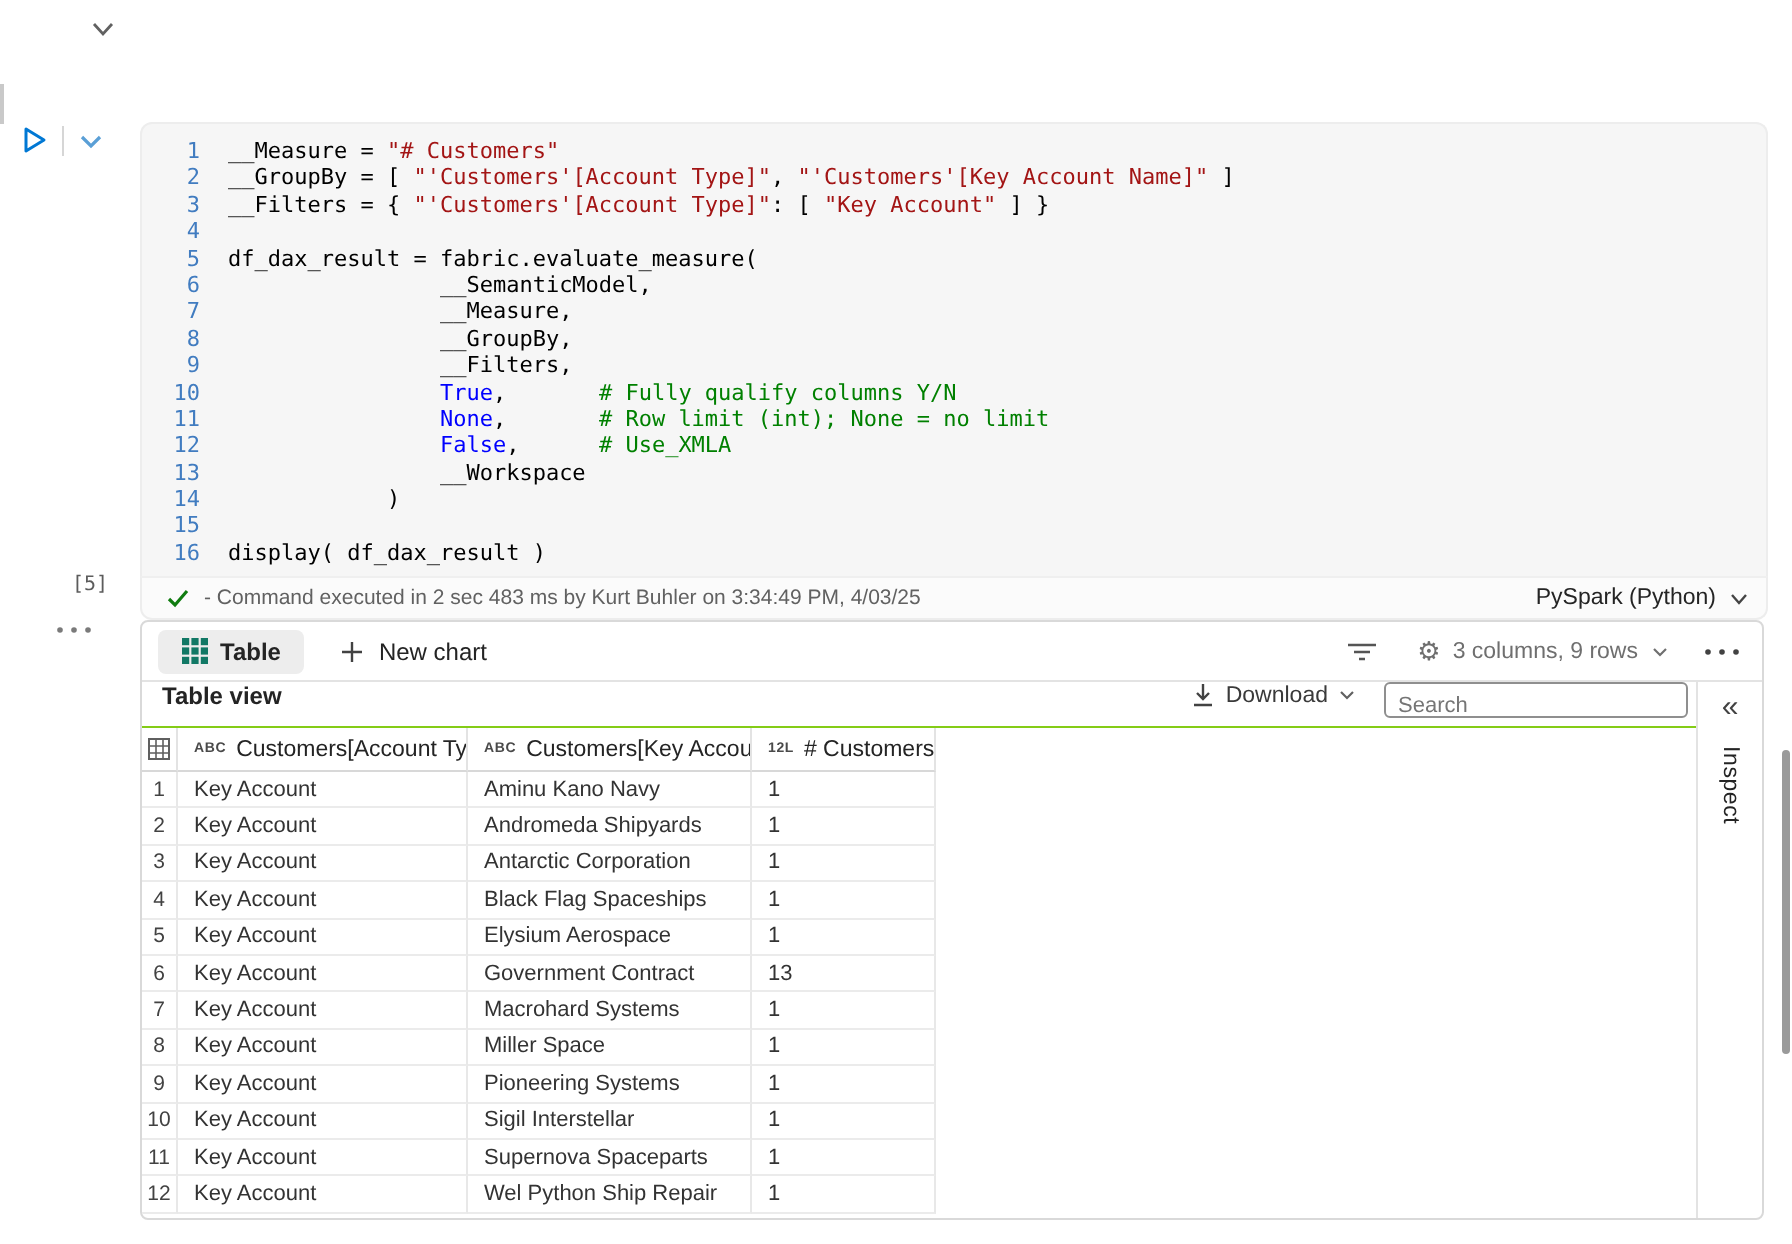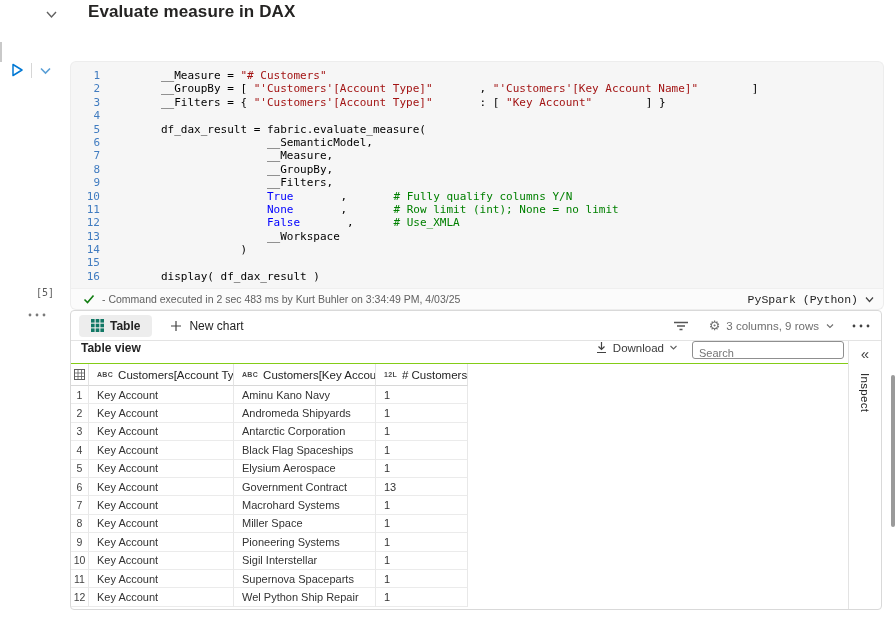--- a/index.html
+++ b/index.html
@@ -14,29 +14,29 @@
 
   
   .run-controls { position:absolute; left:9px; top:62px; display:flex; align-items:center; }
   .run-divider { width:1px; height:15px; background:#d6d6d6; margin:0 6px; }
 
   
   .cell { position:absolute; left:70px; top:61px; width:814px; }
   .code-area { background:#f6f6f6; border:1px solid #ededed; border-bottom:none; border-radius:6px 6px 0 0; padding:7px 0 5px 0; cursor:text; }
   .code-line { display:flex; height:13.4px; line-height:13.4px; font-family:"DejaVu Sans Mono", monospace; font-size:11px; white-space:pre; }
   .ln { flex:none; width:29px; text-align:right; padding-right:14px; color:#417cc0; box-sizing:content-box; }
-  .tok-p { color:#000000;margin-left:47px; }
+  .tok-p { color:#000000; }
   .tok-s { color:#a31515; }
   .tok-k { color:#0000ff; }
   .tok-c { color:#008000; }
 
   .status-row { height:22px; background:#fbfbfb; border:1px solid #ededed; border-top:1px solid #efefef; border-radius:0 0 6px 6px; display:flex; align-items:center; padding:0 8px 0 12px; }
   .status-text { font-size:10.5px; color:#616161; margin-left:7px; }
   .kernel { margin-left:auto; display:flex; align-items:center; gap:6px; cursor:pointer; }
-  .kernel-label { font-size:11.5px; color:#242424;font-family:Liberation Mono, monospace; }
+  .kernel-label { font-size:11.5px; color:#242424; }
 
   .exec-label { position:absolute; left:36px; top:287px; font-size:10px; color:#5c5c5c; font-family:"DejaVu Sans Mono", monospace; }
   .cell-dots { position:absolute; left:27px; top:312px; }
 
   
   .output { position:absolute; left:70px; top:310px; width:812px; height:300px; border:1px solid #d9d9d9; border-radius:4px; background:#fff; display:flex; flex-direction:column; overflow:hidden; }
   .toolbar { flex:none; height:30px; border-bottom:1px solid #e3e3e3; display:flex; align-items:center; padding:0 10px 0 8px; }
   .tab-table { display:flex; align-items:center; gap:6px; background:#ededed; border-radius:4px; height:22px; padding:0 12px; cursor:pointer; }
   .tab-table-label { font-size:12px; font-weight:700; color:#242424; }
   .new-chart { display:flex; align-items:center; gap:7px; margin-left:18px; cursor:pointer; }
@@ -75,21 +75,20 @@
 </style>
 </head>
 <body>
 
 <div class="page">
 
   <div class="title-row">
     <svg class="sec-chevron" width="15" height="15" viewBox="0 0 15 15">
         <polyline points="3,5 7.5,10 12,5" fill="none" stroke="#616161" stroke-width="1.4"></polyline>
       </svg>
-    <div class="page-title">Evaluate measure in DAX</div>
   </div>
   <div class="edge-bar"></div>
 
   <div class="run-controls">
     <svg width="16" height="16" viewBox="0 0 16 16" style="cursor:pointer">
         <path d="M4 2.5 L13 8 L4 13.5 Z" fill="none" stroke="#0078d4" stroke-width="1.5" stroke-linejoin="round"></path>
       </svg>
     <div class="run-divider"></div>
     <svg width="15" height="15" viewBox="0 0 15 15" style="cursor:pointer">
         <polyline points="3,5.5 7.5,10 12,5.5" fill="none" stroke="#5a9fd6" stroke-width="1.6"></polyline>

